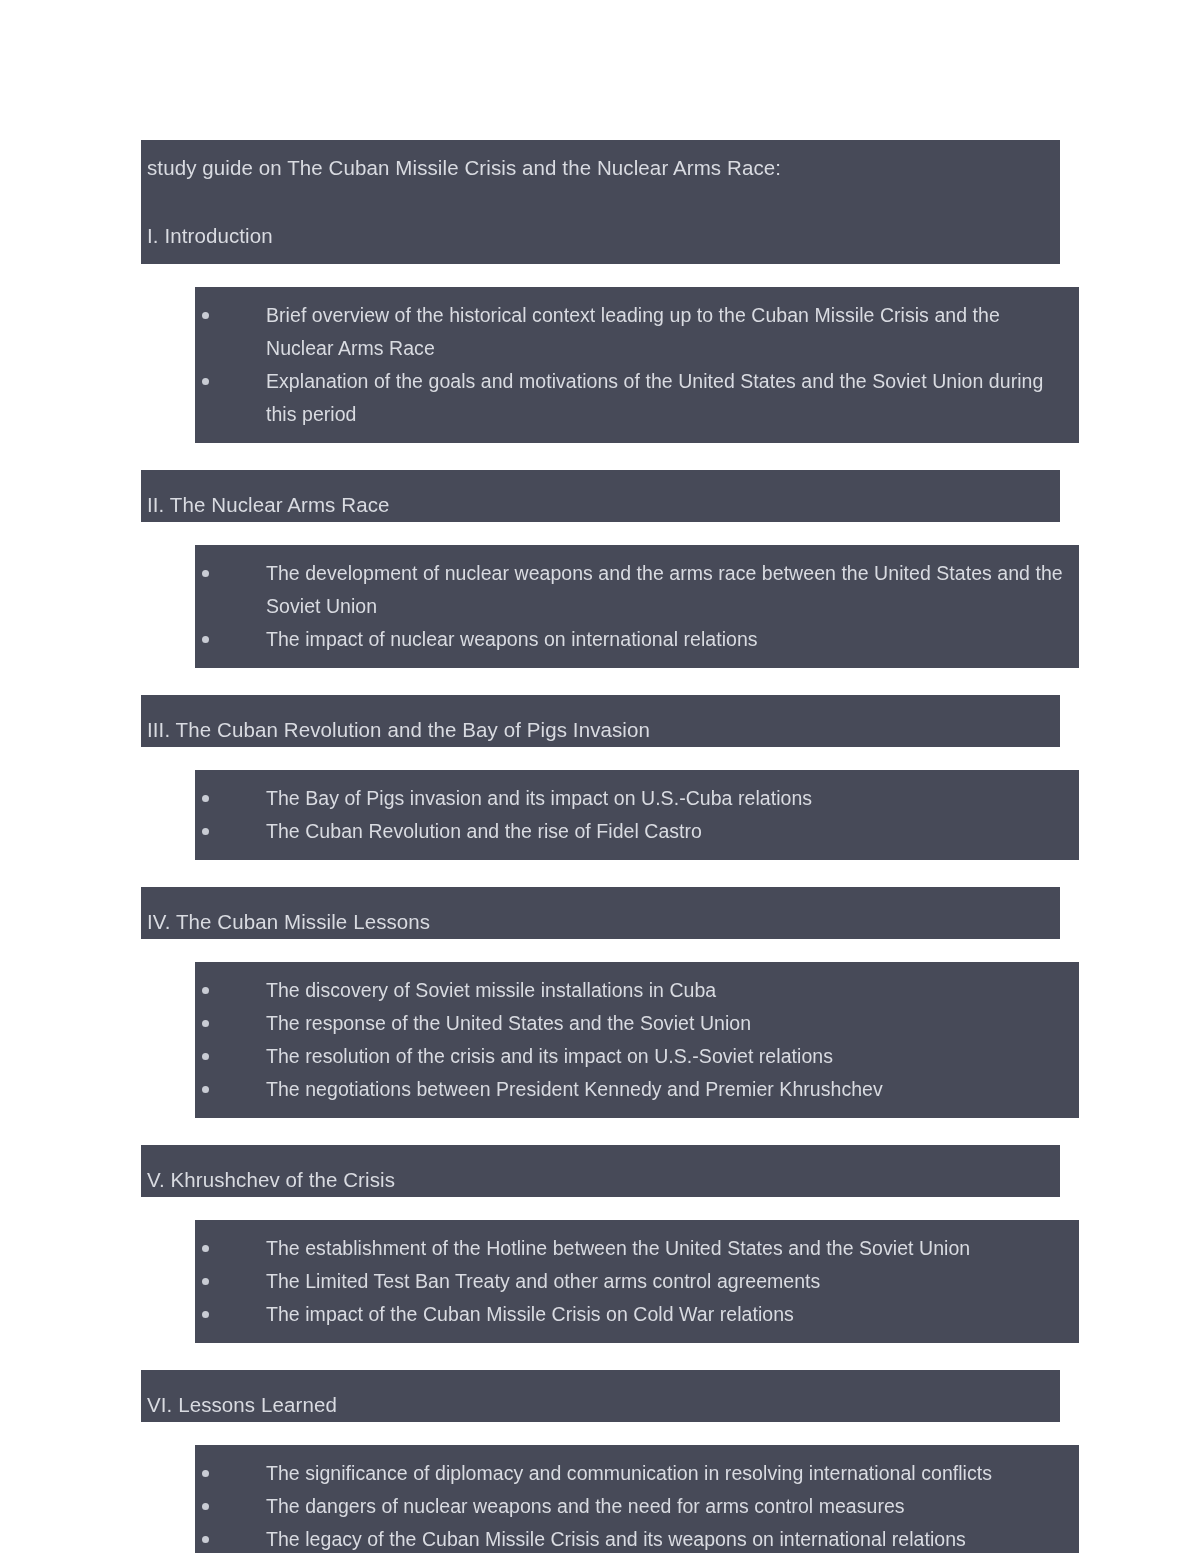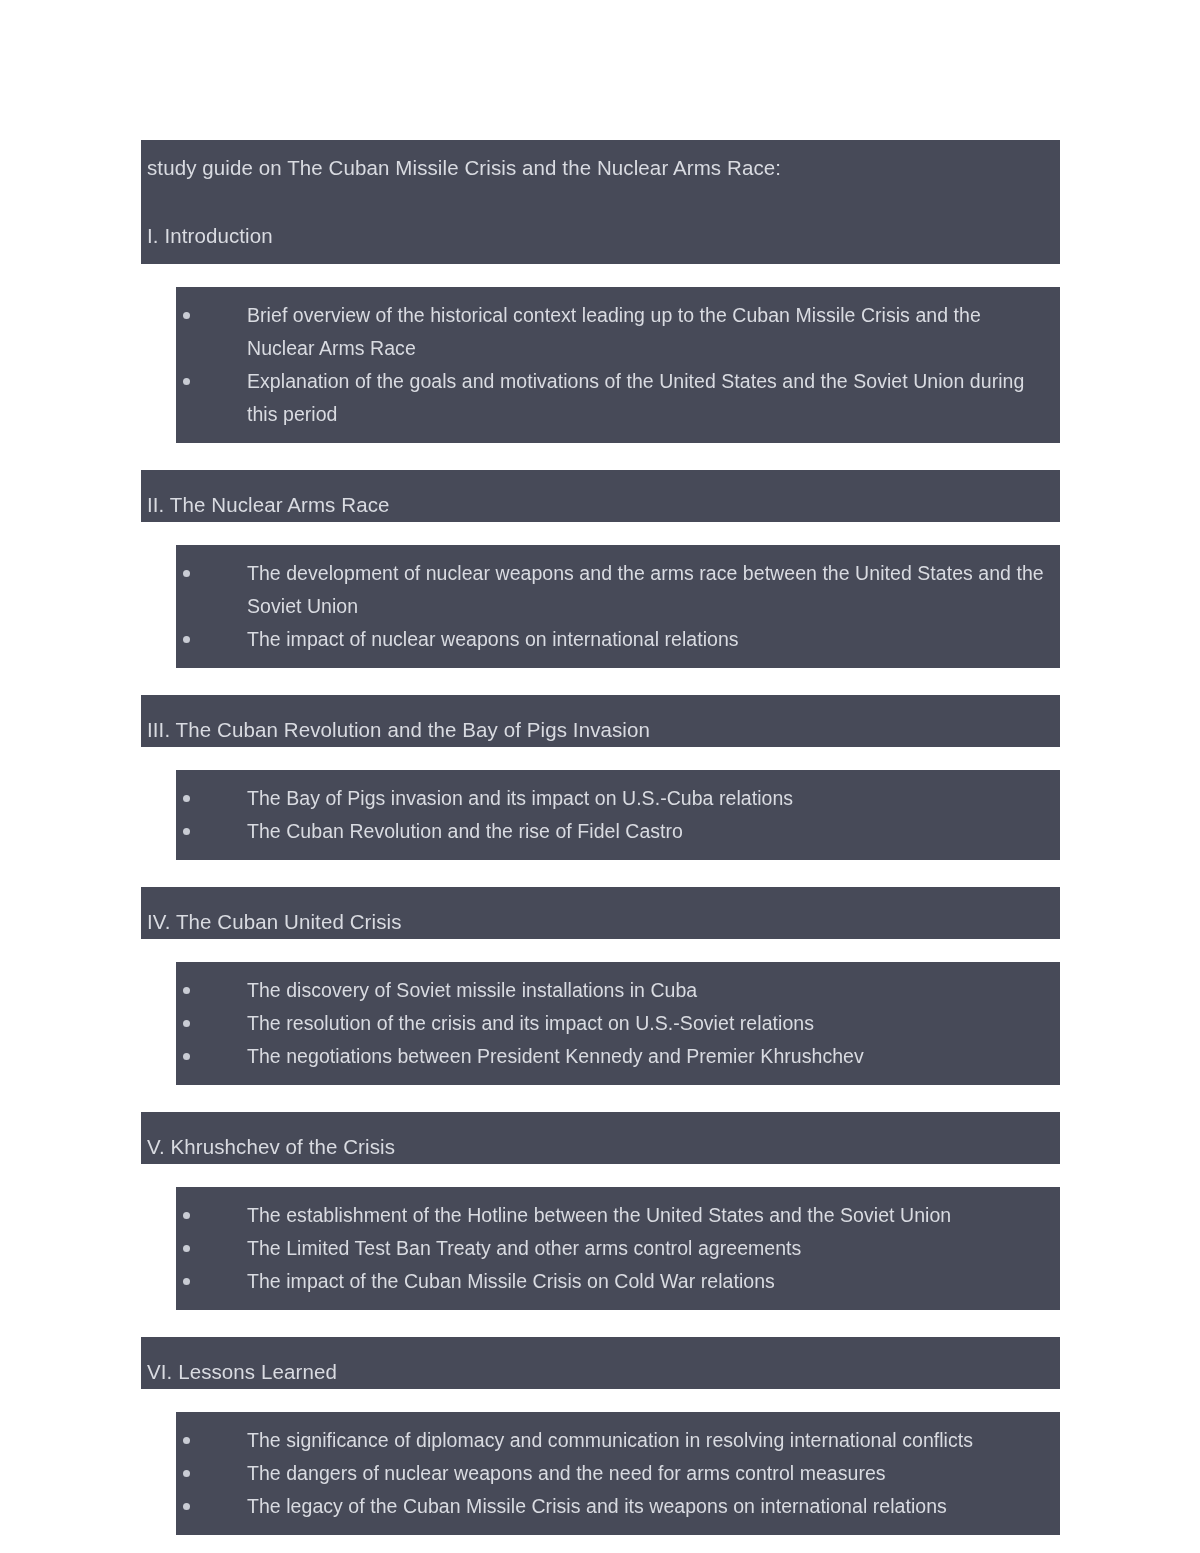--- a/index.html
+++ b/index.html
@@ -61,21 +61,21 @@
     padding: 23px 0 5px 6px;
     font-size: 20.5px;
     line-height: 24px;
     letter-spacing: 0.1px;
     white-space: nowrap;
   }
 
   
   .list-block {
     width: 884px;
-    margin-left: 35px;
+    margin-left: 54px;
     padding: 12px 0 12px 0;
   }
 
   ul.bullets {
     margin: 0;
     padding: 0;
     list-style: none;
   }
   ul.bullets li {
     position: relative;
@@ -159,29 +159,33 @@
         </li>
         <li>
           <span class="dot"></span>
           <span>The Cuban Revolution and the rise of Fidel Castro</span>
         </li>
       </ul>
     </div>
 
     <div class="gap-md"></div>
 
-    <div class="block heading-block">IV. The Cuban United Crisis</div>
+    <div class="block heading-block">IV. The Cuban Missile Lessons</div>
 
     <div class="gap-sm"></div>
 
     <div class="block list-block">
       <ul class="bullets">
         <li>
           <span class="dot"></span>
           <span>The discovery of Soviet missile installations in Cuba</span>
+        </li>
+        <li>
+          <span class="dot"></span>
+          <span>The response of the United States and the Soviet Union</span>
         </li>
         <li>
           <span class="dot"></span>
           <span>The resolution of the crisis and its impact on U.S.-Soviet relations</span>
         </li>
         <li>
           <span class="dot"></span>
           <span>The negotiations between President Kennedy and Premier Khrushchev</span>
         </li>
       </ul>

